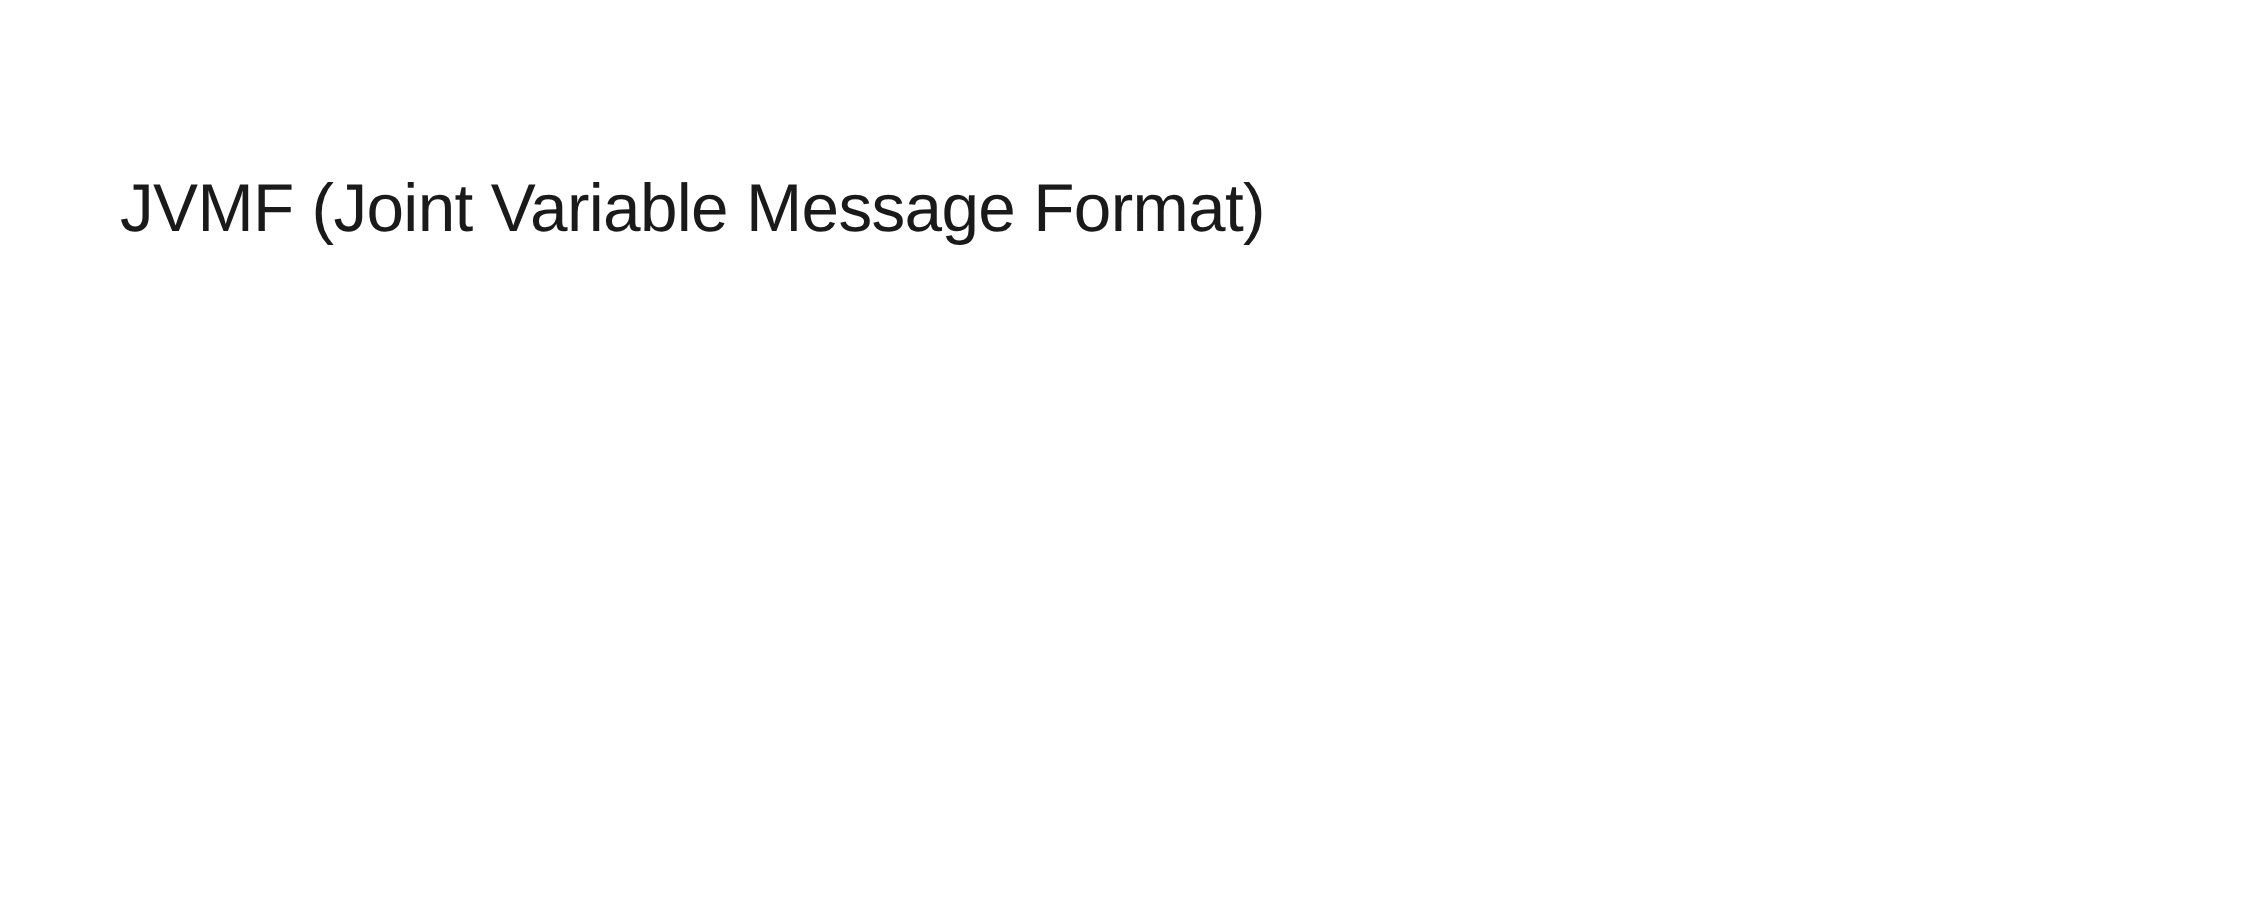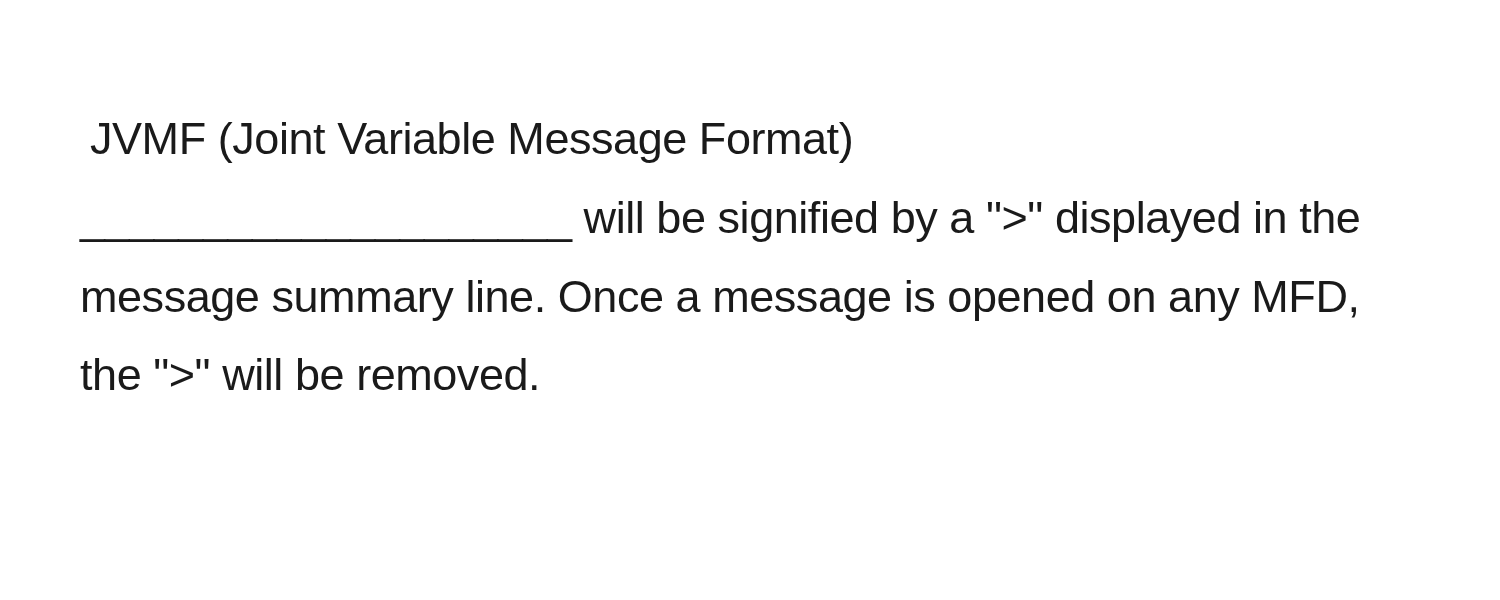--- a/index.html
+++ b/index.html
@@ -16,33 +16,29 @@
     }
     .content {
       font-size: 45px;
       line-height: 1.75;
       color: #1a1a1a;
       font-weight: 400;
       letter-spacing: -0.01em;
     }
     .title-line {
       display: block;
-      margin-left: 10px;
     }
     .blank-line {
       display: block;
     }
     .blank {
       display: inline;
     }
     .rest {
       display: inline;
     }
   </style>
 </head>
 <body>
 
 <div class="content">
   <span class="title-line">JVMF (Joint Variable Message Format)</span>
-  <span class="blank-line">
-    <span class="blank">____________________</span><span class="rest"> will be signified by a "&gt;" displayed in the message summary line. Once a message is opened on any MFD, the "&gt;" will be removed.</span>
-  </span>
 </div>
 
 </body></html>

